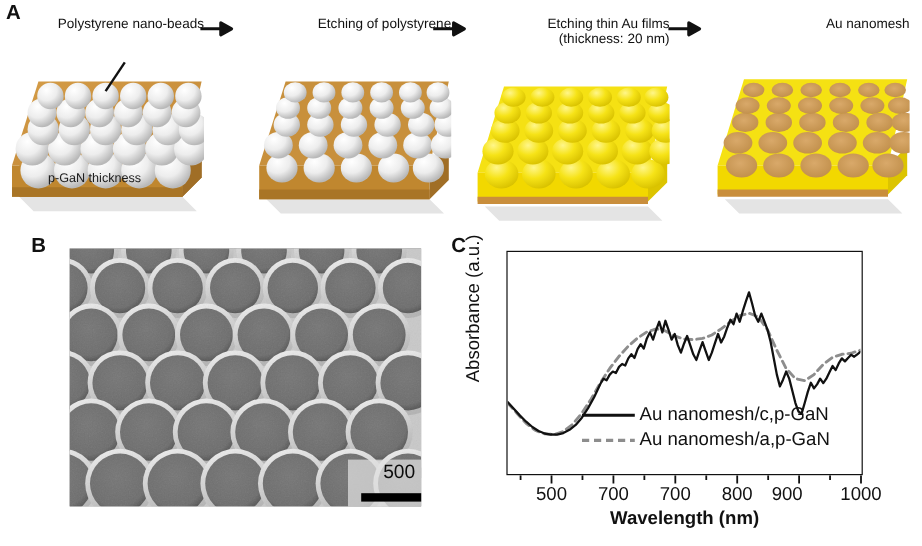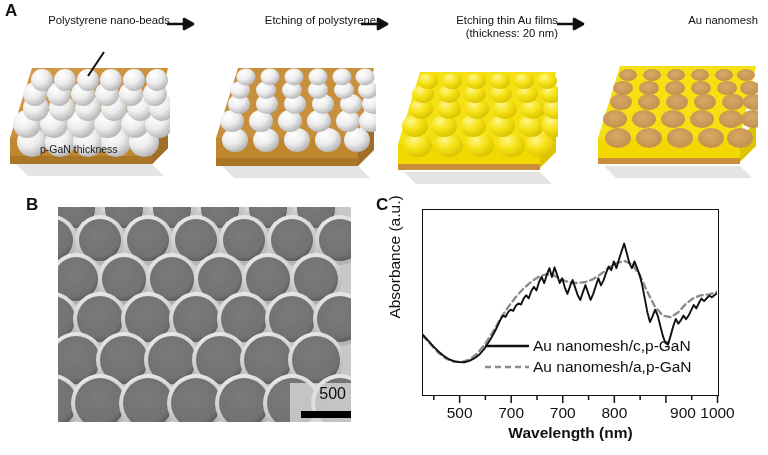--- a/index.html
+++ b/index.html
@@ -627,21 +627,21 @@
         <line x1="243.92105263157896" x2="243.92105263157896" y1="0" y2="7" stroke="#111" stroke-width="1.5"></line>
         <line x1="269.7105263157895" x2="269.7105263157895" y1="0" y2="4" stroke="#111" stroke-width="1.5"></line>
         <line x1="295.5" x2="295.5" y1="0" y2="7" stroke="#111" stroke-width="1.5"></line>
       </svg>
   </div>
   <div id="xtick-labels">
       <div class="xtick-label" style="left: 37.6053px;">500</div>
       <div class="xtick-label" style="left: 89.1842px;">700</div>
       <div class="xtick-label" style="left: 140.763px;">700</div>
       <div class="xtick-label" style="left: 192.342px;">800</div>
-      <div class="xtick-label" style="left: 261px;">900</div>
+      <div class="xtick-label" style="left: 234px;">900</div>
       <div class="xtick-label" style="left: 295.5px;">1000</div>
     </div>
   <div id="xlabel">Wavelength (nm)</div>
   <div id="legend">
     <div class="legend-row">
       <span class="legend-swatch">
         <svg width="46" height="12" viewBox="0 0 46 12">
             <line x1="1" y1="6" x2="45" y2="6" stroke="#111111" stroke-width="2.6"></line>
           </svg>
       </span>

